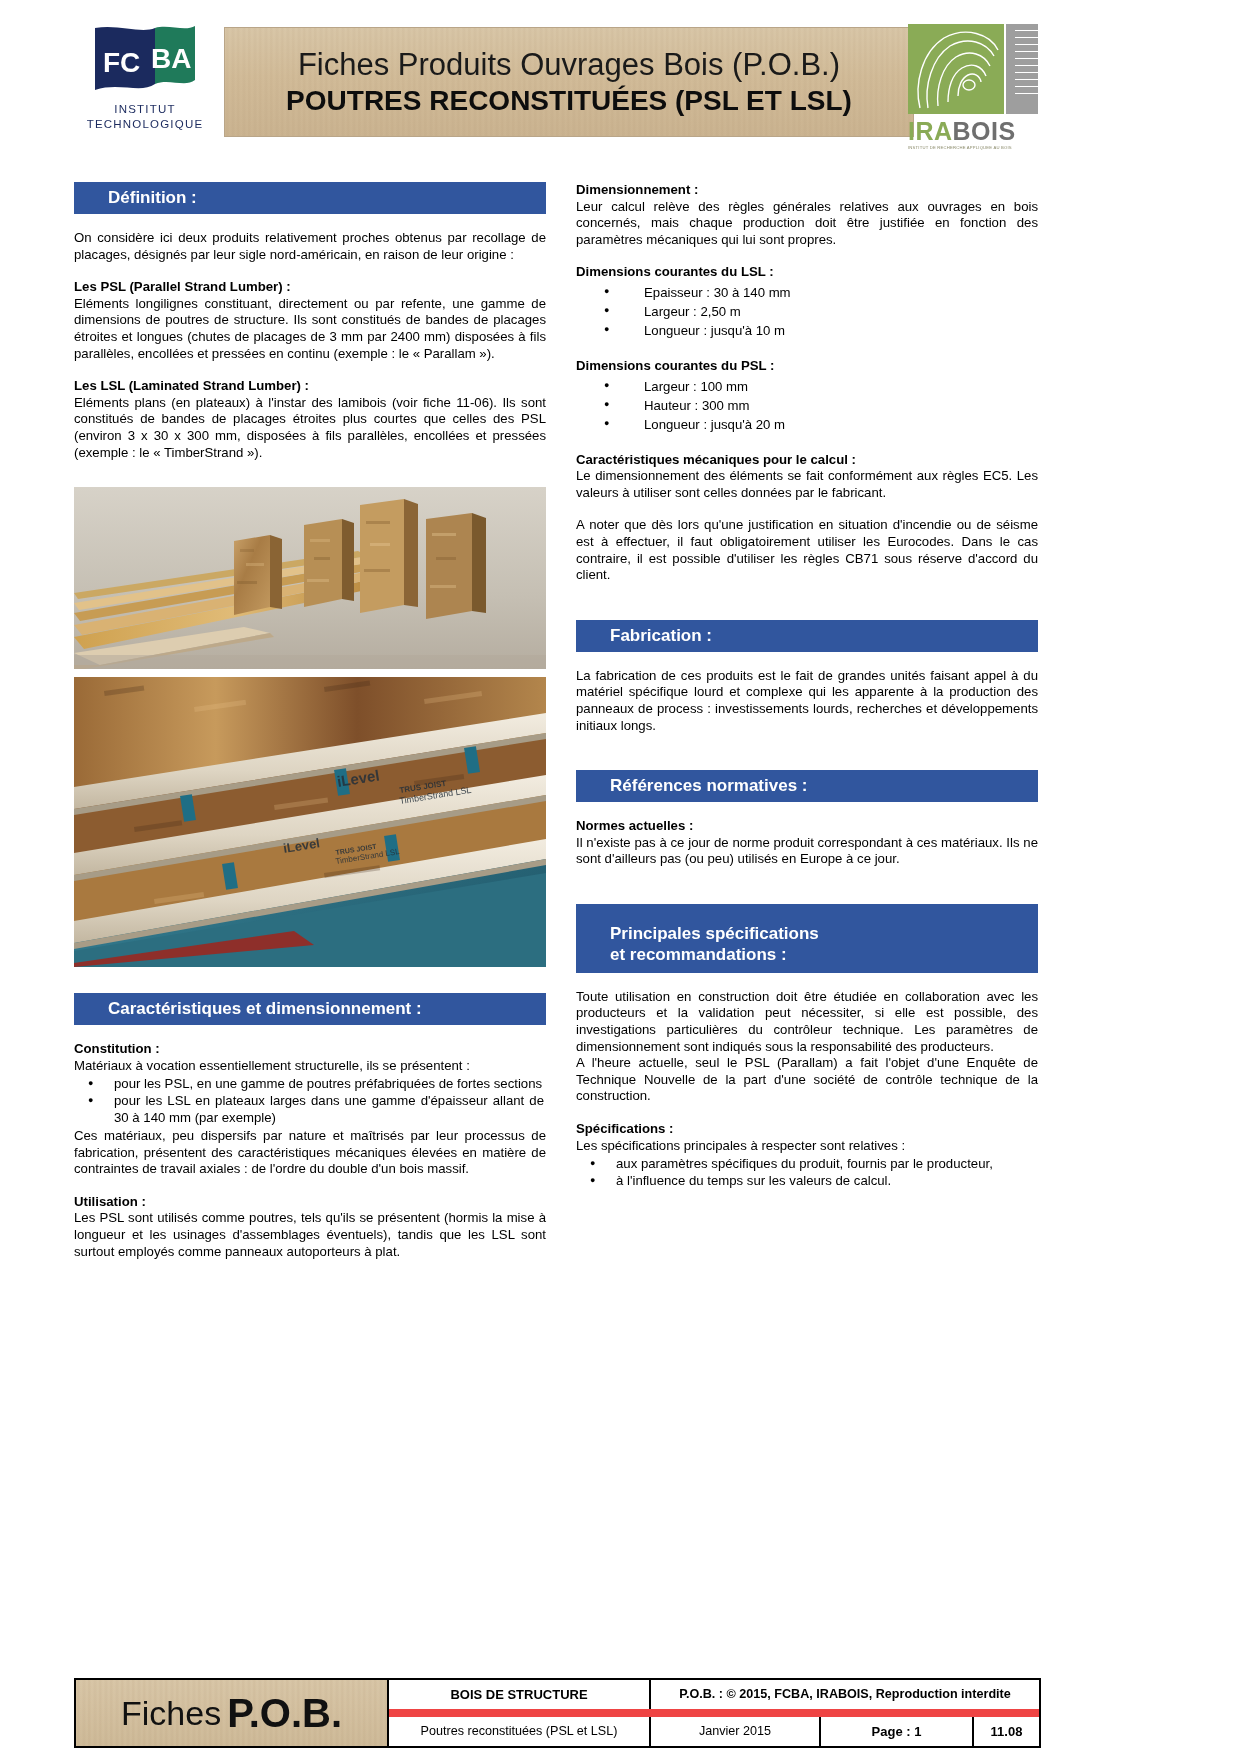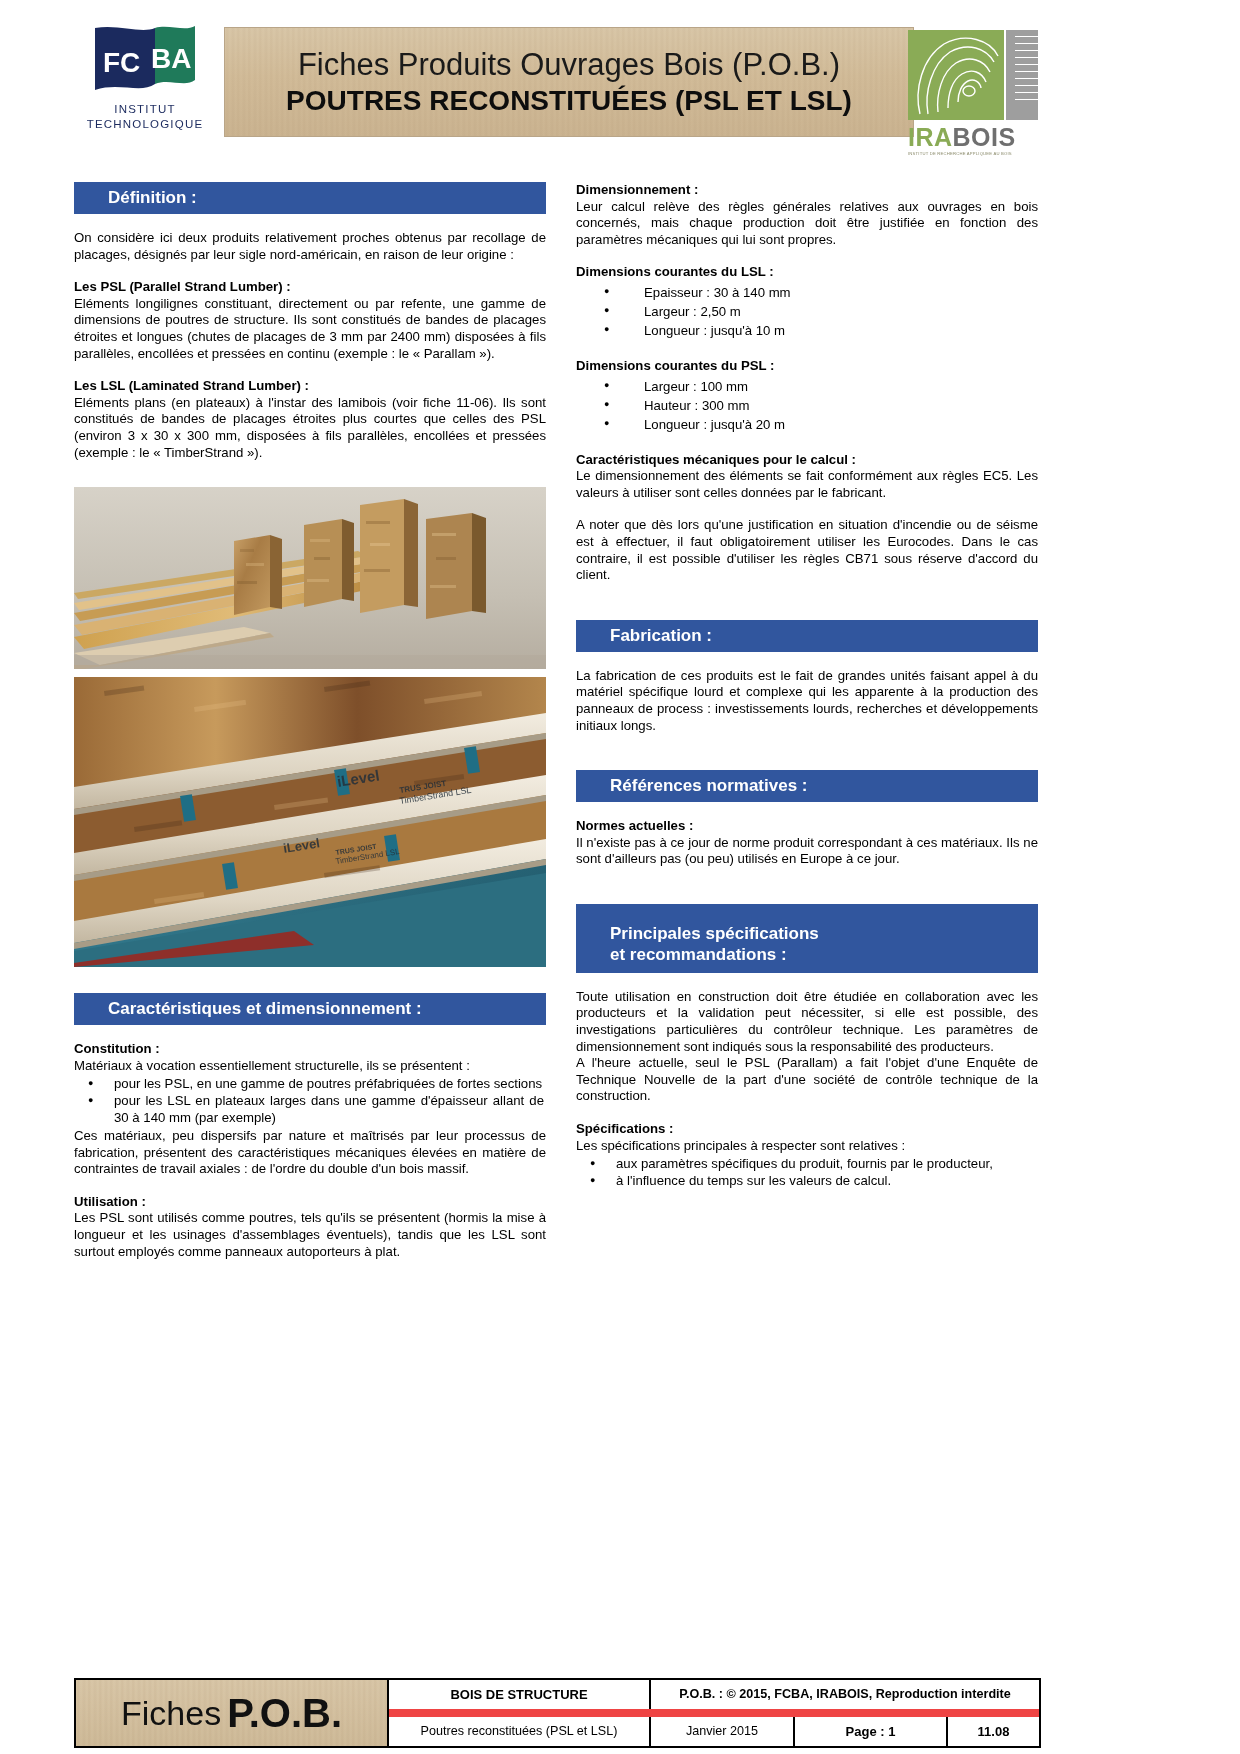--- a/index.html
+++ b/index.html
@@ -72,21 +72,21 @@
   }
   .title-line2 {
     font-size: 28px;
     font-weight: bold;
     color: #0d0d0d;
     letter-spacing: 0px;
     white-space: nowrap;
   }
   .irabois-logo {
     position: absolute;
-    left: 908px; top: 30px;
+    left: 908px; top: 24px;
     width: 105px; height: 125px;
   }
   .ira-top {
     width: 130px; height: 90px;
     position: relative;
   }
   .ira-green {
     position: absolute; left: 0; top: 0;
     width: 96px; height: 90px;
     background: #8aab56;
@@ -225,21 +225,21 @@
     padding: 7px 4px;
     text-align: center;
     font-size: 12.6px;
     border-right: 2px solid #000000;
     box-sizing: border-box;
   }
   .f-cell:last-child { border-right: none; }
   .f-c1 { width: 262px; font-weight: bold; font-size: 13px; }
   .f-c2 { flex: 1; font-weight: bold; font-size: 12.6px; }
   .f-d1 { width: 262px; font-size: 12.6px; }
-  .f-d2 { width: 144px; font-size: 12.6px; }
+  .f-d2 { width: 170px; font-size: 12.6px; }
   .f-d3 { width: 153px; font-weight: bold; font-size: 13px; }
   .f-d4 { flex: 1; font-weight: bold; font-size: 13px; }
 </style>
 </head>
 <body>
 
 <div class="header">
 
   <div class="fcba-logo">
     <div class="fcba-mark">

